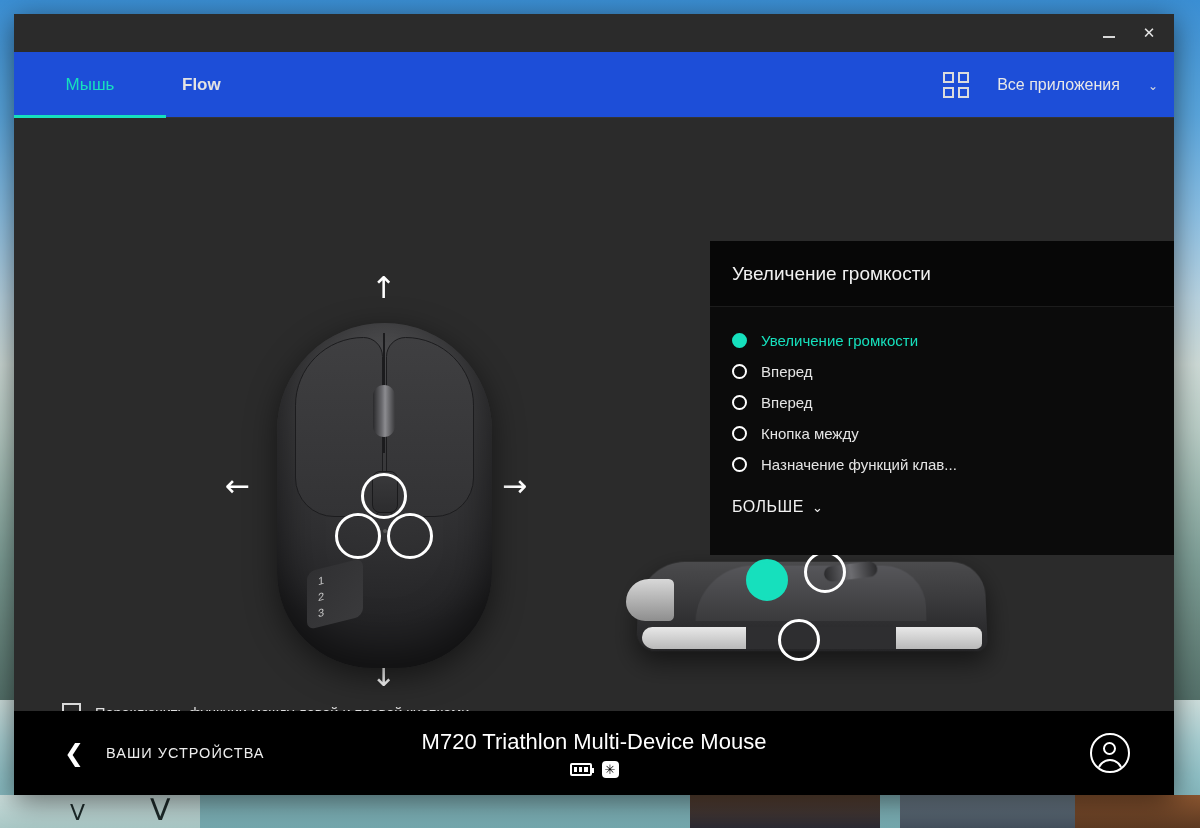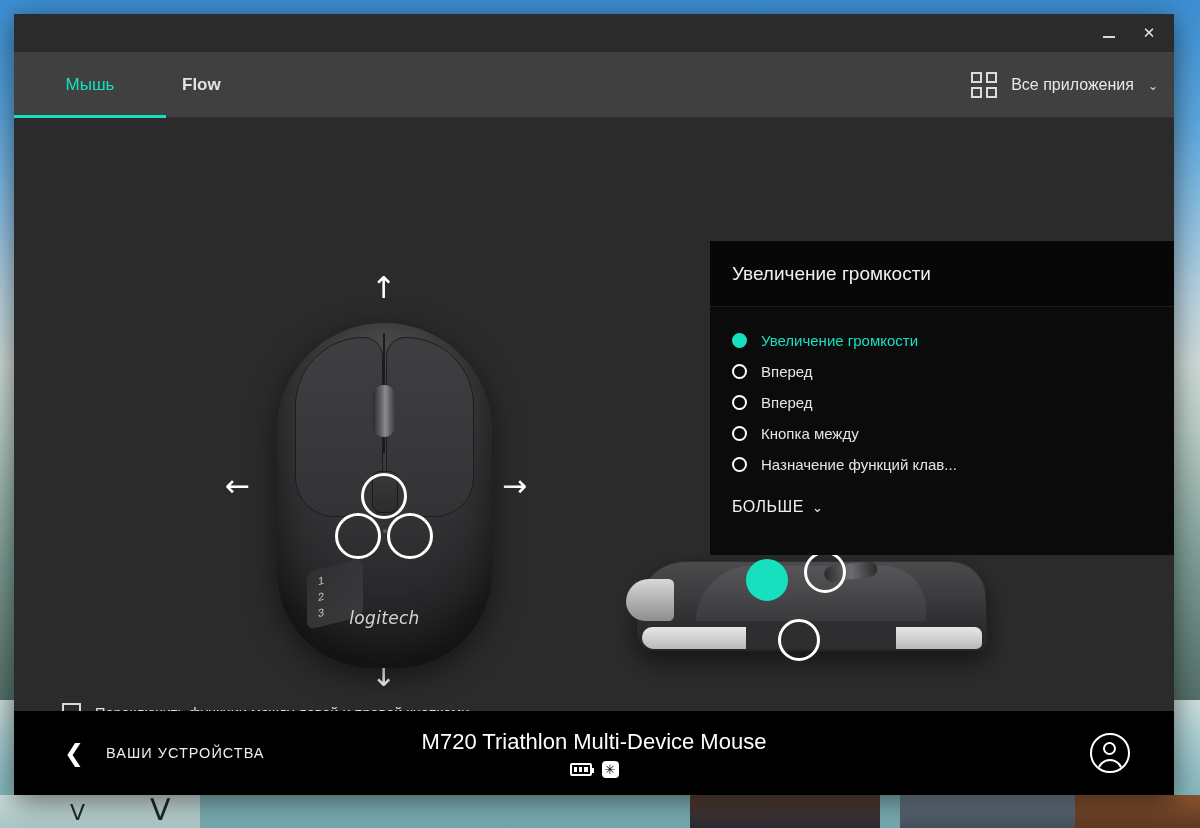--- a/index.html
+++ b/index.html
@@ -55,41 +55,41 @@
   .win-btn {
     width: 34px; height: 30px; display: flex; align-items: center; justify-content: center;
     color: #e6e6e6; font-size: 15px; line-height: 1; cursor: pointer;
     font-family: "DejaVu Sans", sans-serif;
   }
   .min-glyph { display:block; width:12px; height:2px; background:#d8d8d8; margin-top:8px; }
 
   
   .tabbar {
     height: 66px; flex: none; display: flex; align-items: flex-end;
-    background: #404040; position: relative;
+    background: #1d4ed8; position: relative;
   }
   .tabs { display: flex; height: 100%; align-items: center; }
   .tab {
     position: relative; height: 100%; display: flex; align-items: center;
     padding: 0 10px; cursor: pointer;
     color: #e3e3e3; font-size: 17px; white-space: nowrap;
   }
   .tab .tab-label { padding: 0 6px; }
   .tab.active .tab-label { color: #16e0bd; }
   .tab.active::after {
     content: ""; position: absolute; left: 0; right: 0; bottom: 0;
     height: 3px; background: #16e0bd;
   }
   .tab1 { width: 152px; justify-content: center; }
   .tab2 { width: 260px; justify-content: center; }
   .tab3 { width: 128px; justify-content: flex-start; font-weight: bold; }
 
   .apps-area {
     position: absolute; right: 16px; top: 50%; transform: translateY(-50%);
-    display: flex; align-items: center; gap: 14px; cursor: pointer;
+    display: flex; align-items: center; gap: 28px; cursor: pointer;
   }
   .grid-icon { display: grid; grid-template-columns: 11px 11px; grid-template-rows: 11px 11px; gap: 4px; }
   .grid-icon i { display:block; border: 2px solid #dcdcdc; }
   .apps-label { color: #e8e8e8; font-size: 16px; }
   .chev { color: #dcdcdc; font-size: 12px; transform: translateY(1px); }
 
   .tab-underline-base {
     position: absolute; left: 0; right: 0; bottom: 0; height: 1px; background: #343434;
   }
 
@@ -331,21 +331,20 @@
         <div class="mt-rbtn"></div>
         <div class="mt-split"></div>
         <div class="mt-wheel"></div>
         <div class="mt-thumb"></div>
         <div class="mt-dot"></div>
         <div class="mt-pad">
           <span>1</span>
           <span>2</span>
           <span>3</span>
         </div>
-        <div class="mt-logo">logitech</div>
       </div>
 
       <div class="ring r-wheel"></div>
       <div class="ring r-left"></div>
       <div class="ring r-right"></div>
     </div>
 
     <div class="mouse-side">
       <div class="ms-body">
         <div class="ms-hump"></div>

